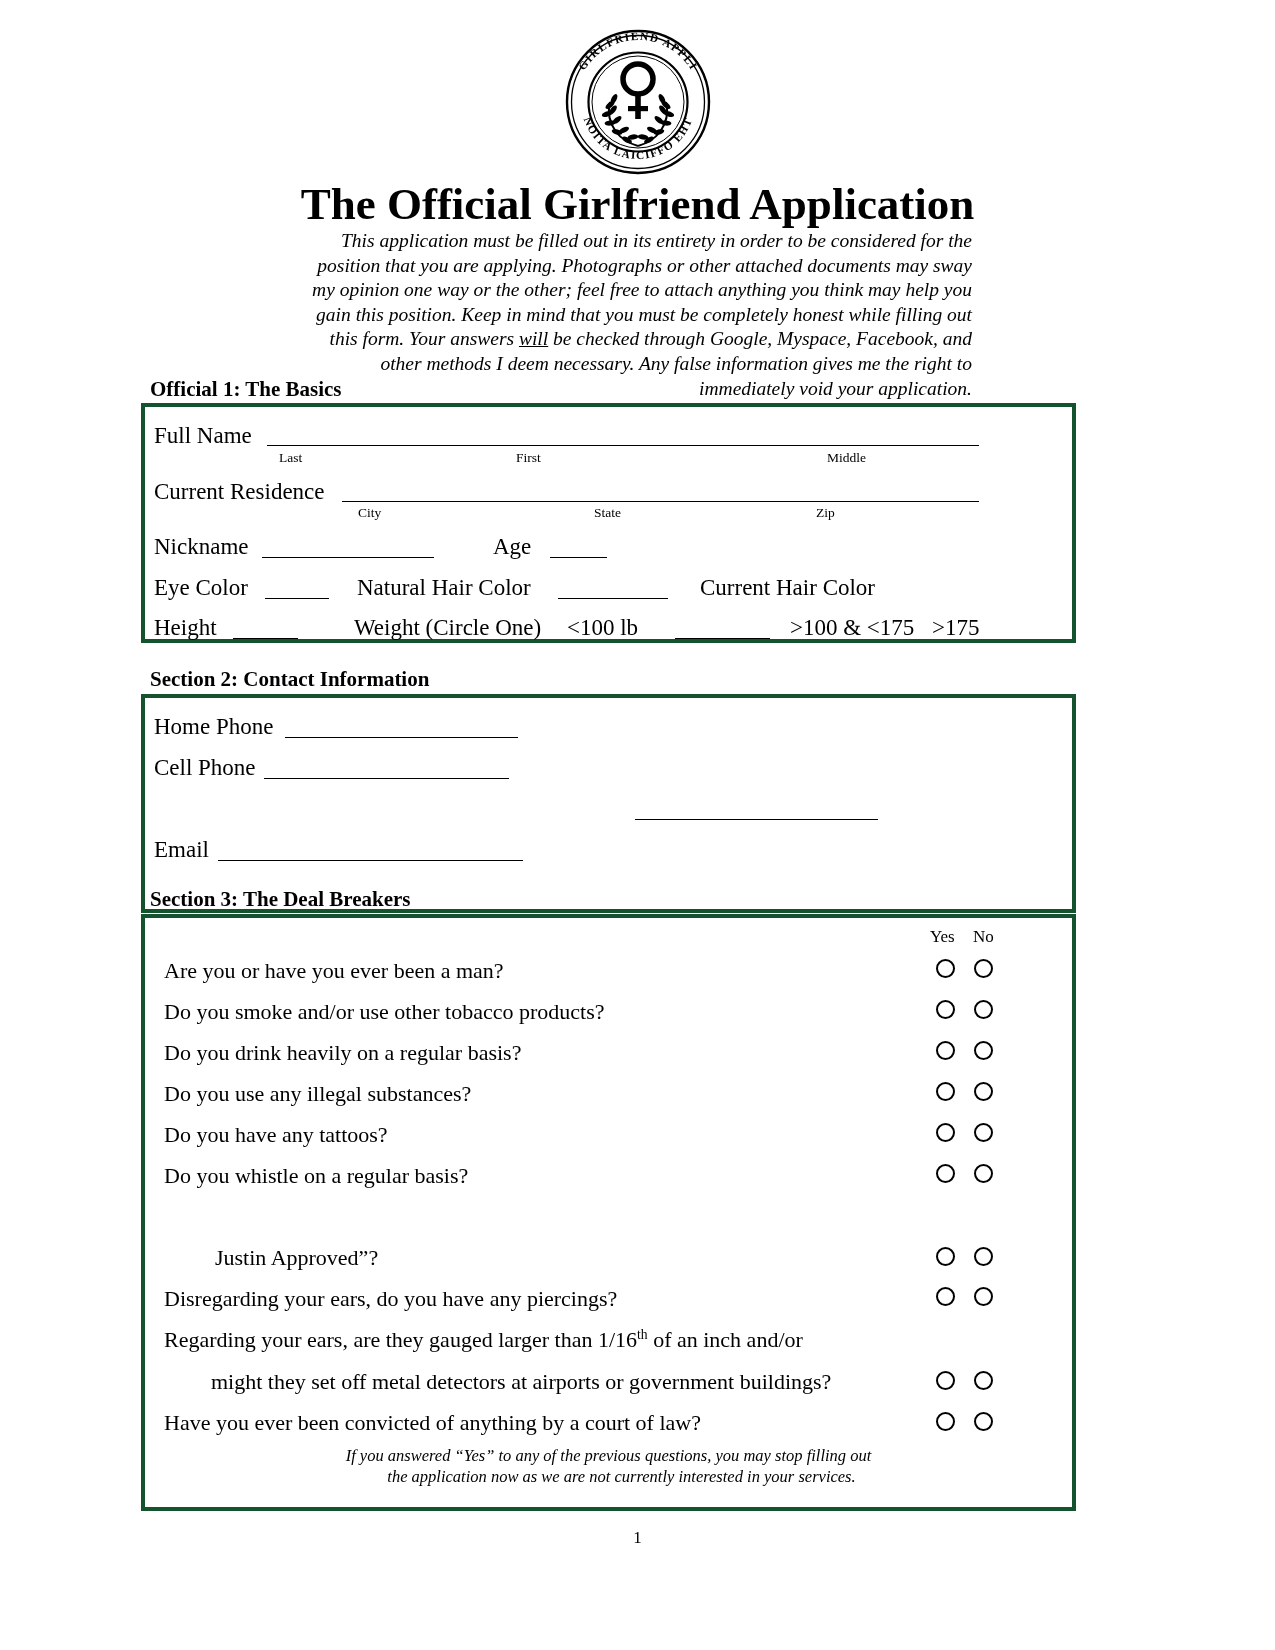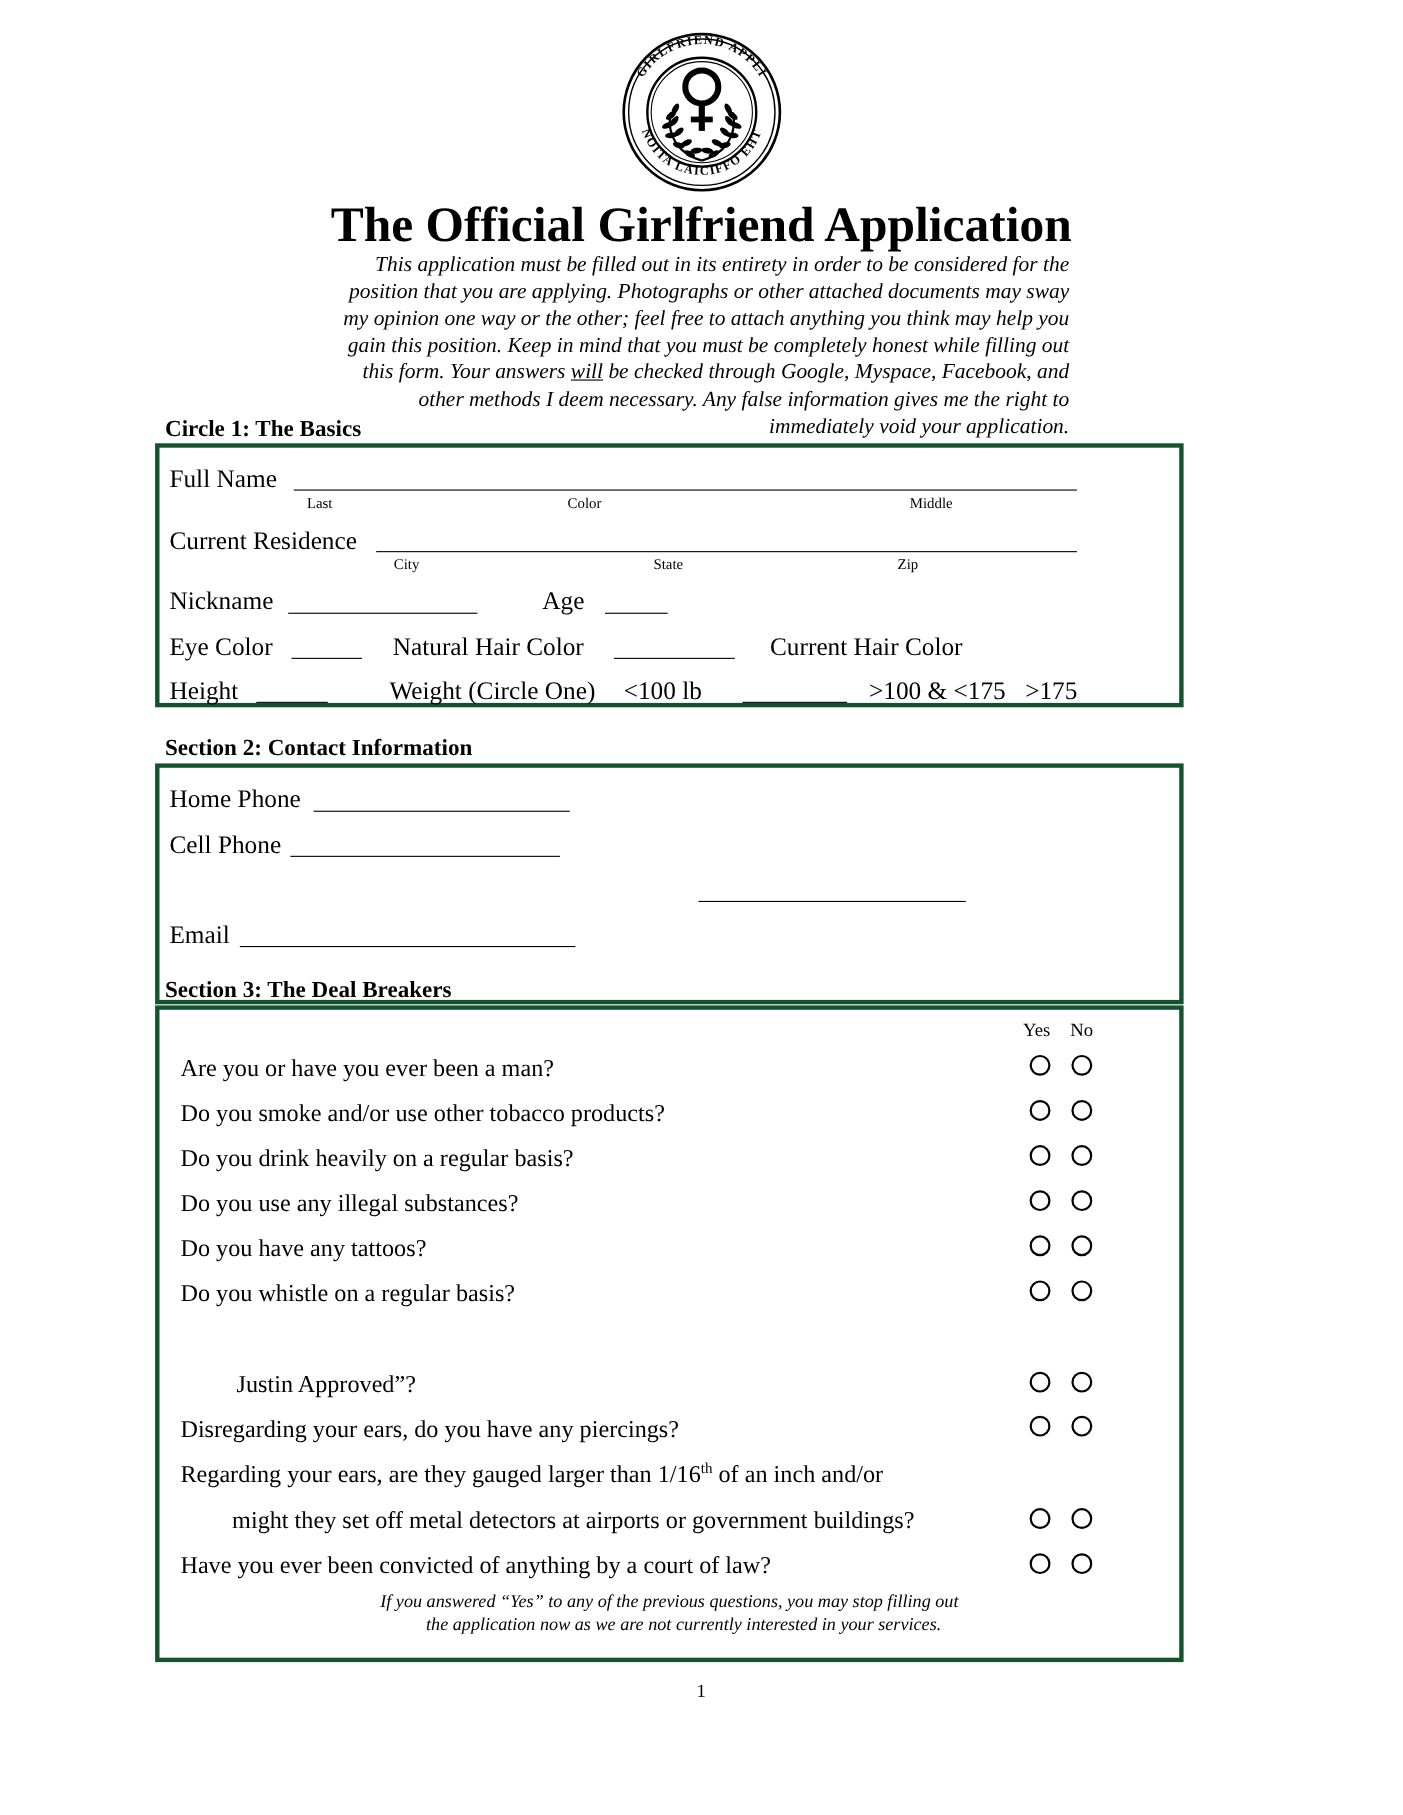--- a/index.html
+++ b/index.html
@@ -198,28 +198,28 @@
           <ellipse cx="85" cy="115" rx="5.4" ry="2.6" transform="rotate(8 85 115)"></ellipse>
         </g>
       </svg>
     </div>
   </div>
 
   <div class="doc-title">The Official Girlfriend Application</div>
 
   <div class="intro"><span>This application must be filled out in its entirety in order to be considered for the position that you are applying. Photographs or other attached documents may sway my opinion one way or the other; feel free to attach anything you think may help you gain this position. Keep in mind that you must be completely honest while filling out this form. Your answers </span><u>will</u><span> be checked through Google, Myspace, Facebook, and other methods I deem necessary. Any false information gives me the right to immediately void your application.</span></div>
 
-  <div class="section-head" style="top:377px;">Circle 1: The Basics</div>
+  <div class="section-head" style="top:377px;">Official 1: The Basics</div>
 
   <div class="section-box" style="top:403px; height:240px;">
 
     <div class="fieldline" style="left:9px; top:17px;">Full Name</div>
     <div class="rule" style="left:122px; top:38px; width:712px;"></div>
     <div class="sublabel" style="left:134px; top:44px;">Last</div>
-    <div class="sublabel" style="left:371px; top:44px;">Color</div>
+    <div class="sublabel" style="left:371px; top:44px;">First</div>
     <div class="sublabel" style="left:682px; top:44px;">Middle</div>
 
     <div class="fieldline" style="left:9px; top:73px;">Current Residence</div>
     <div class="rule" style="left:197px; top:94px; width:637px;"></div>
     <div class="sublabel" style="left:213px; top:99px;">City</div>
     <div class="sublabel" style="left:449px; top:99px;">State</div>
     <div class="sublabel" style="left:671px; top:99px;">Zip</div>
 
     <div class="fieldline" style="left:9px; top:128px;">Nickname</div>
     <div class="rule" style="left:117px; top:150px; width:172px;"></div>

